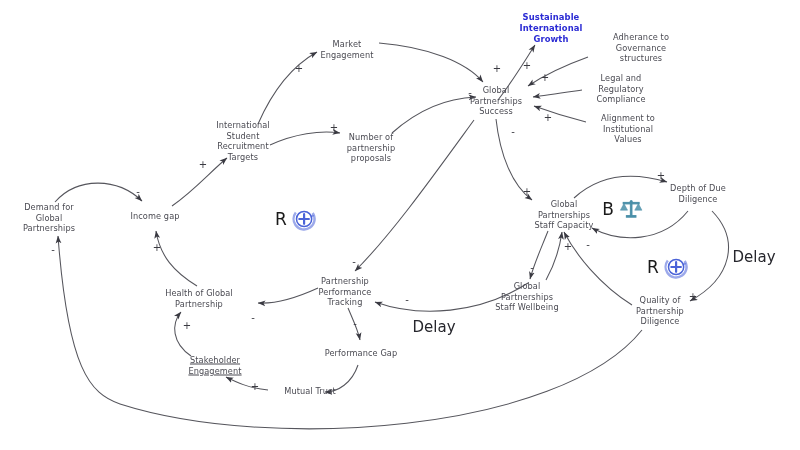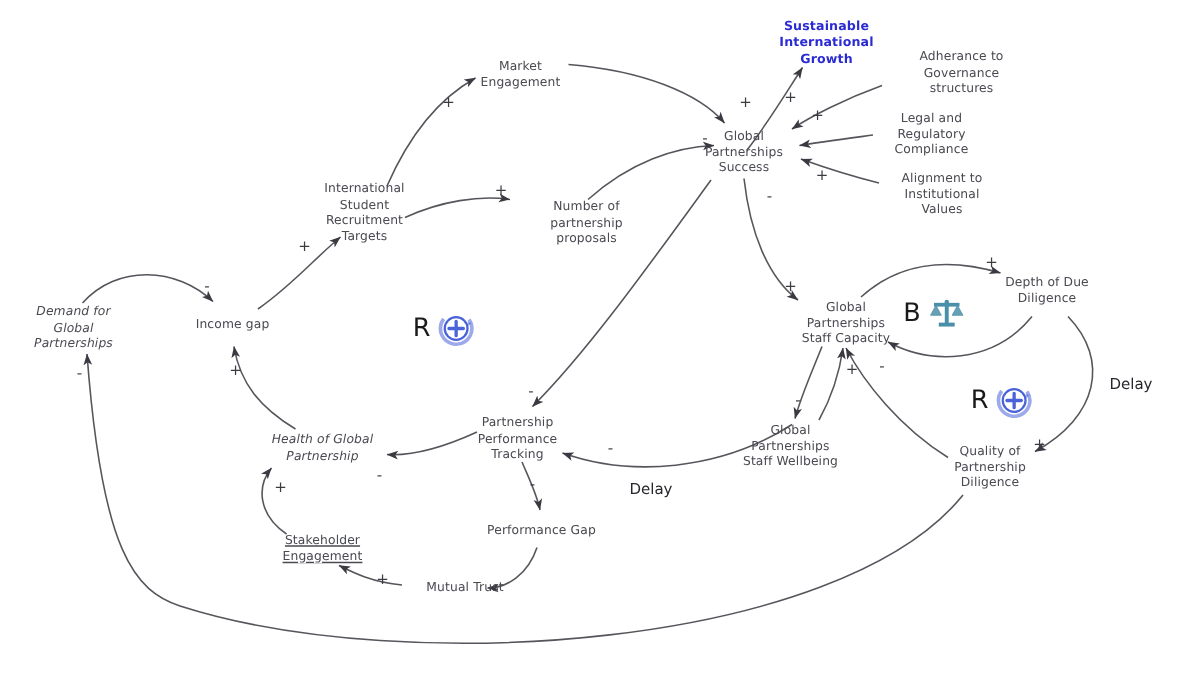--- a/index.html
+++ b/index.html
@@ -46,21 +46,21 @@
     font-family: "DejaVu Sans", sans-serif;
     font-size: 10px;
     transform: translate(-50%, -50%);
     line-height: 1;
     user-select: none;
   }
   .delay-label {
     position: absolute;
     color: #26262c;
     font-family: "DejaVu Sans", sans-serif;
-    font-size: 10px;
+    font-size: 15px;
     transform: translate(-50%, -50%);
     text-align: right;
   }
   .loop {
     position: absolute;
     transform: translate(-50%, -50%);
     display: flex;
     align-items: center;
     gap: 4px;
   }
@@ -158,42 +158,42 @@
       <div class="node" style="left: 628px; top: 129px;">Alignment to
 Institutional
 Values</div>
       <div class="node" style="left: 496px; top: 101px;">Global
 Partnerships
 Success</div>
       <div class="node" style="left: 243px; top: 141px;">International
 Student
 Recruitment
 Targets</div>
-      <div class="node" style="left: 371px; top: 148px; margin-left: 20px;">Number of
+      <div class="node" style="left: 371px; top: 148px;">Number of
 partnership
 proposals</div>
-      <div class="node" style="left: 49px; top: 218px; font-style: italic;">Demand for
+      <div class="node" style="left: 49px; top: 218px;">Demand for
 Global
 Partnerships</div>
       <div class="node" style="left: 155px; top: 216px;">Income gap</div>
       <div class="node" style="left: 698px; top: 193px;">Depth of Due
 Diligence</div>
       <div class="node" style="left: 564px; top: 215px;">Global
 Partnerships
 Staff Capacity</div>
       <div class="node" style="left: 345px; top: 292px;">Partnership
 Performance
 Tracking</div>
       <div class="node" style="left: 527px; top: 297px;">Global
 Partnerships
 Staff Wellbeing</div>
       <div class="node" style="left: 660px; top: 311px;">Quality of
 Partnership
 Diligence</div>
-      <div class="node" style="left: 215px; top: 298px; font-style: italic;">Health of Global
+      <div class="node" style="left: 199px; top: 298px;">Health of Global
 Partnership</div>
       <div class="node" style="left: 361px; top: 353px;">Performance Gap</div>
       <div class="node" style="left: 215px; top: 365px; text-decoration: underline;">Stakeholder
 Engagement</div>
       <div class="node" style="left: 310px; top: 391px;">Mutual Trust</div>
       <div class="polarity" style="left: 497px; top: 69px;">+</div>
       <div class="polarity" style="left: 527px; top: 66px;">+</div>
       <div class="polarity" style="left: 545px; top: 78px;">+</div>
       <div class="polarity" style="left: 548px; top: 118px;">+</div>
       <div class="polarity" style="left: 299px; top: 69px;">+</div>

